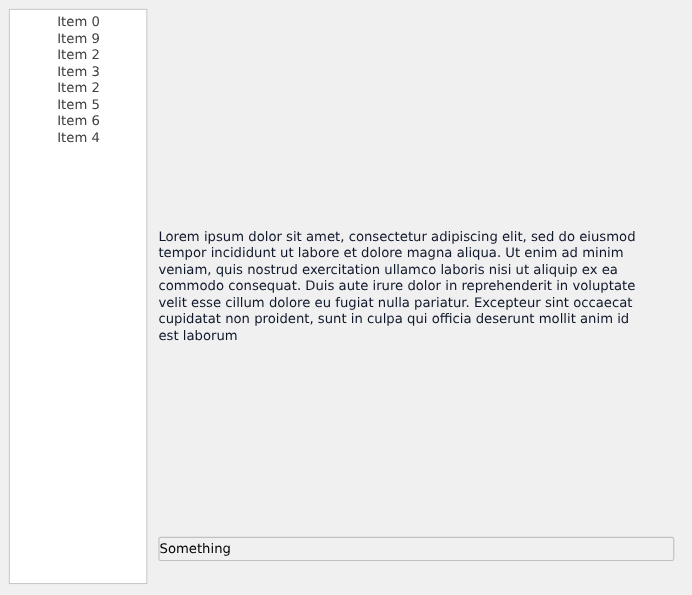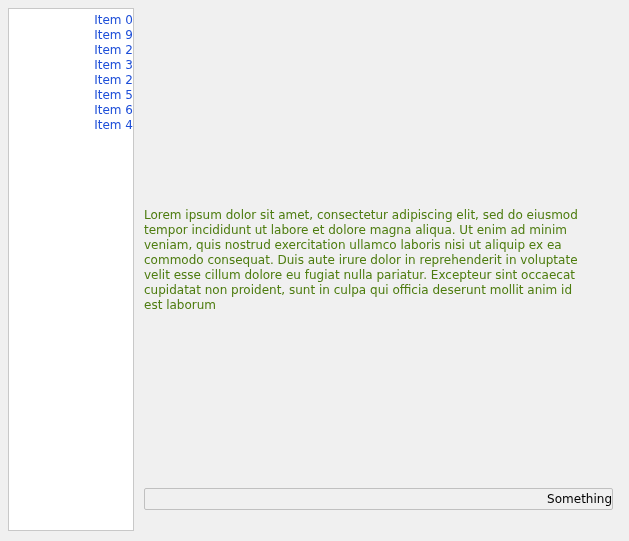--- a/index.html
+++ b/index.html
@@ -37,59 +37,58 @@
     border: 1px solid #c8c8c8;
     box-sizing: border-box;
     overflow: hidden;
     padding-top: 4px;
   }
   .list-item {
     height: 15px;
     line-height: 15px;
     padding-left: 43px;
     font-size: 12px;
-    color: #1d4ed8;
+    color: #404040;
     white-space: nowrap;
-    text-align: right;
   }
 
   
   .content-area {
     position: absolute;
     left: 142px;
     top: 8px;
     width: 479px;
     height: 523px;
     box-sizing: border-box;
   }
 
   .paragraph {
     position: absolute;
     left: 2px;
     top: 200px;
     width: 436px;
     font-size: 12px;
     line-height: 15px;
-    color: #4d7c0f;
+    color: #0f172a;
     text-align: left;
   }
 
   .bottom-button {
     position: absolute;
     left: 2px;
     bottom: 21px;
     width: 469px;
     height: 22px;
     background: #f0f0f0;
     border: 1px solid #c0c0c0;
     border-radius: 2px;
     font-family: "DejaVu Sans", sans-serif;
     font-size: 12px;
     color: #000000;
-    text-align: right;
+    text-align: left;
     line-height: 20px;
     box-sizing: border-box;
     padding: 0;
     cursor: default;
   }
 </style>
 </head>
 <body>
 
 <div class="app-window">

